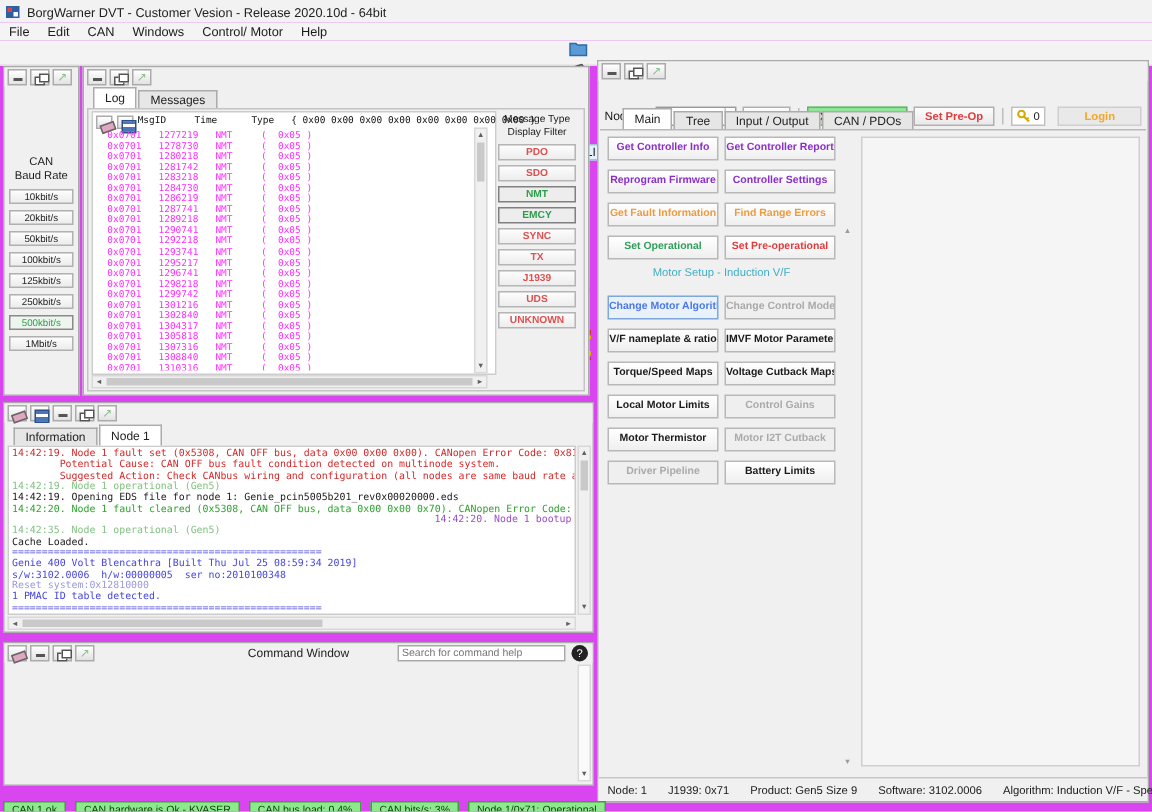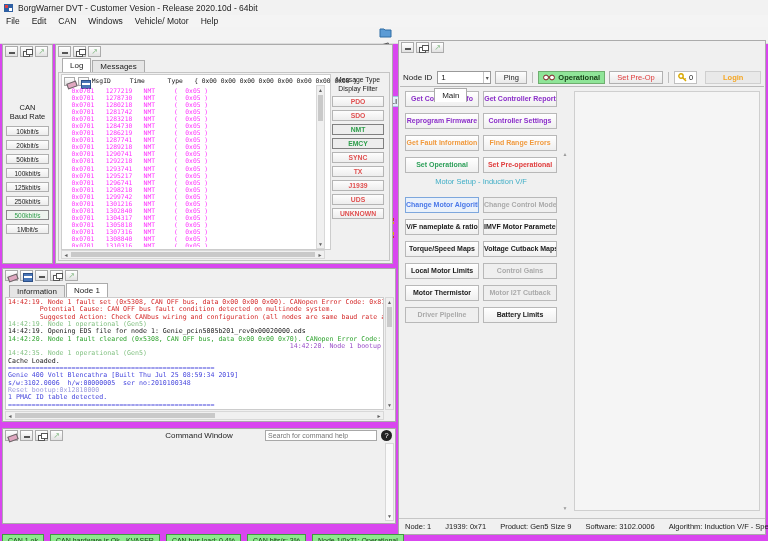--- a/index.html
+++ b/index.html
@@ -35,21 +35,21 @@
   .ic-restore::before{ content:""; position:absolute; left:2px; top:4px; width:5px; height:4px; border:1px solid #555; background:#fff; }
   .ic-restore::after{ content:""; position:absolute; left:5px; top:2px; width:5px; height:4px; border:1px solid #555; background:#fff; }
   .ic-pop{ text-align:center; font-size:8px; line-height:9px; color:#8fbf8f; }
   .ic-erase::after{ content:""; position:absolute; left:2px; top:4px; width:8px; height:4px;
     background:#e0a8c0; border:1px solid #666; transform:rotate(-20deg); }
   .ic-save::after{ content:""; position:absolute; left:2px; top:2px; width:8px; height:7px;
     background:linear-gradient(#4a76b8 0 2px,#fff 2px 4px,#4a76b8 4px 100%); border:1px solid #2c4f86; }
   
   .tabs{ display:flex; align-items:flex-end; height:14px; padding-left:2px; gap:1px; }
   .tab{ font-size:8px; padding:1px 7px 1px 7px; border:1px solid #ababab; border-bottom:none;
-    background:#e6e6e6; color:#222; height:12px; line-height:10px;margin-top:16px; }
+    background:#e6e6e6; color:#222; height:12px; line-height:10px; }
   .tab.active{ background:#ffffff; height:14px; line-height:12px; position:relative; z-index:2; }
   
   #baud-win{ left:2px; top:44px; width:51px; height:220px; }
   #baud-win .cap{ text-align:center; font-size:7.5px; }
   #baud-list{ display:flex; flex-direction:column; gap:4px; margin-top:5px; padding:0 3px; }
   .baud-btn{ height:10px; font-size:6.5px; line-height:9px; text-align:center;
     border:1px solid #b0b0b0; background:linear-gradient(#fdfdfd,#ececec); color:#222; }
   .baud-btn.active{ color:#2e9e4b; border-color:#8a8a8a; background:#eef4ee; }
   
   #can-win{ left:55px; top:44px; width:338px; height:220px; }
@@ -105,25 +105,25 @@
   #rp-noderow .sep{ width:1px; height:11px; background:#bdbdbd; margin:0 5px; }
   #node-combo{ width:54px; height:13px; border:1px solid #9a9a9a; background:#fff;
     display:flex; align-items:center; margin-left:5px; }
   #node-combo .val{ flex:1; padding-left:3px; font-size:8px; }
   #node-combo .caret{ border-left:1px solid #c4c4c4; height:100%; line-height:12px; }
   .small-btn{ height:13px; border:1px solid #b0b0b0; background:linear-gradient(#fdfdfd,#e9e9e9);
     font-size:7.5px; line-height:11px; text-align:center; }
   #ping-btn{ width:32px; margin-left:4px; }
   #oper-chip{ height:13px; background:var(--chip-green); border:1px solid #6fae6f;
     display:flex; align-items:center; gap:3px; padding:0 4px; font-size:7.5px; font-weight:bold; color:#143c14; }
-  #setpreop-btn{ width:54px; color:var(--red); font-weight:normal; }
+  #setpreop-btn{ width:54px; color:var(--red); font-weight:bold; }
   #key-chip{ height:13px; background:#fff; border:1px solid #c0c0c0; display:flex;
     align-items:center; gap:2px; padding:0 3px; font-size:7.5px; }
   #login-btn{ width:56px; color:var(--login-orange); font-weight:bold; background:#e9e9e9; border-color:#cfcfcf; }
-  #rp-tabs{ position:absolute; left:2px; top:31px;flex-direction:column; }
+  #rp-tabs{ position:absolute; left:14px; top:31px; }
   #rp-page{ position:absolute; left:1px; right:1px; top:45px; bottom:17px;
     background:#f0f0f0; border-top:1px solid #b9b9b9; }
   .pgrid{ position:absolute; left:5px; display:grid; grid-template-columns:74px 74px; gap:6px 4px; }
   #ctrl-grid{ top:4px; }
   #motor-grid{ top:110px; }
   .pbtn{ height:16px; font-size:7px; line-height:14px; text-align:center; font-weight:bold;
     border:1px solid #b8b8b8; background:linear-gradient(#ffffff,#efefef); overflow:hidden; white-space:nowrap; }
   .s-purple{ color:var(--purple); } .s-orange{ color:var(--orange); }
   .s-green{ color:var(--green); } .s-red{ color:var(--red); }
   .s-normal{ color:#1a1a1a; } .s-disabled{ color:#aaaaaa; background:#efefef; }
@@ -159,21 +159,21 @@
     </span>
     <span class="app-title">BorgWarner DVT - Customer Vesion - Release 2020.10d - 64bit</span>
   </div>
 
   <div id="menubar">
     <span id="menu-items" style="display:flex;">
         <span class="menu-item">File</span>
         <span class="menu-item">Edit</span>
         <span class="menu-item">CAN</span>
         <span class="menu-item">Windows</span>
-        <span class="menu-item">Vehicle/ Motor</span>
+        <span class="menu-item">Control/ Motor</span>
         <span class="menu-item">Help</span>
       </span>
   </div>
 
   <div id="toolbar">
     <span class="tbtn">
       <svg width="13" height="11">
           <path d="M1 2 h4 l1 1 h6 v7 H1 z" fill="#5b9bd5" stroke="#2e6da4" stroke-width="1"></path>
         </svg>
       </span>
@@ -383,21 +383,21 @@
           <div class="log-line c-red">        Suggested Action: Check CANbus wiring and configuration (all nodes are same baud rate and no</div>
           <div class="log-line c-lightgreen">14:42:19. Node 1 operational (Gen5)</div>
           <div class="log-line c-black">14:42:19. Opening EDS file for node 1: Genie_pcin5005b201_rev0x00020000.eds</div>
           <div class="log-line c-green">14:42:20. Node 1 fault cleared (0x5308, CAN OFF bus, data 0x00 0x00 0x70). CANopen Error Code: 0x0000</div>
           <div class="log-line c-violet">14:42:20. Node 1 bootup</div>
           <div class="log-line c-lightgreen">14:42:35. Node 1 operational (Gen5)</div>
           <div class="log-line c-black">Cache Loaded.</div>
           <div class="log-line c-blue">====================================================</div>
           <div class="log-line c-blue">Genie 400 Volt Blencathra [Built Thu Jul 25 08:59:34 2019]</div>
           <div class="log-line c-blue">s/w:3102.0006  h/w:00000005  ser no:2010100348</div>
-          <div class="log-line c-lightblue">Reset bootup:0x12810000</div>
+          <div class="log-line c-lightblue">Reset system:0x12810000</div>
           <div class="log-line c-blue">1 PMAC ID table detected.</div>
           <div class="log-line c-blue">====================================================</div>
         </div>
     </div>
     <div class="vscroll" id="info-vscroll">
       <span class="sarrow" style="top:0;">▲</span>
       <div class="sthumb-v" style="top:9px;height:20px;"></div>
       <span class="sarrow" style="bottom:0;">▼</span>
     </div>
     <div class="hscroll" id="info-hscroll">

